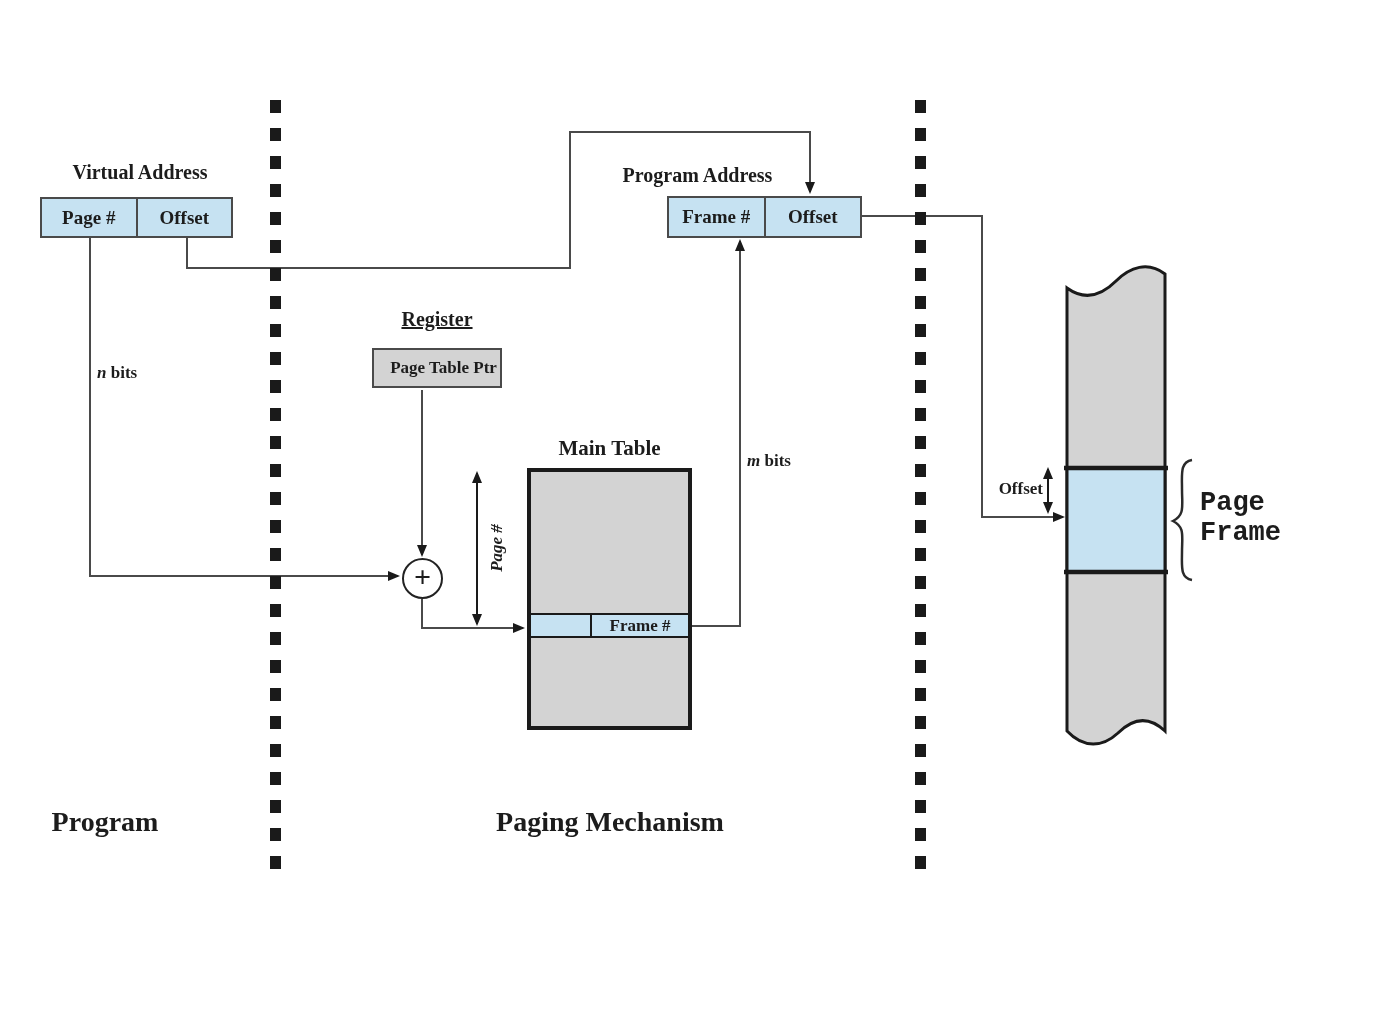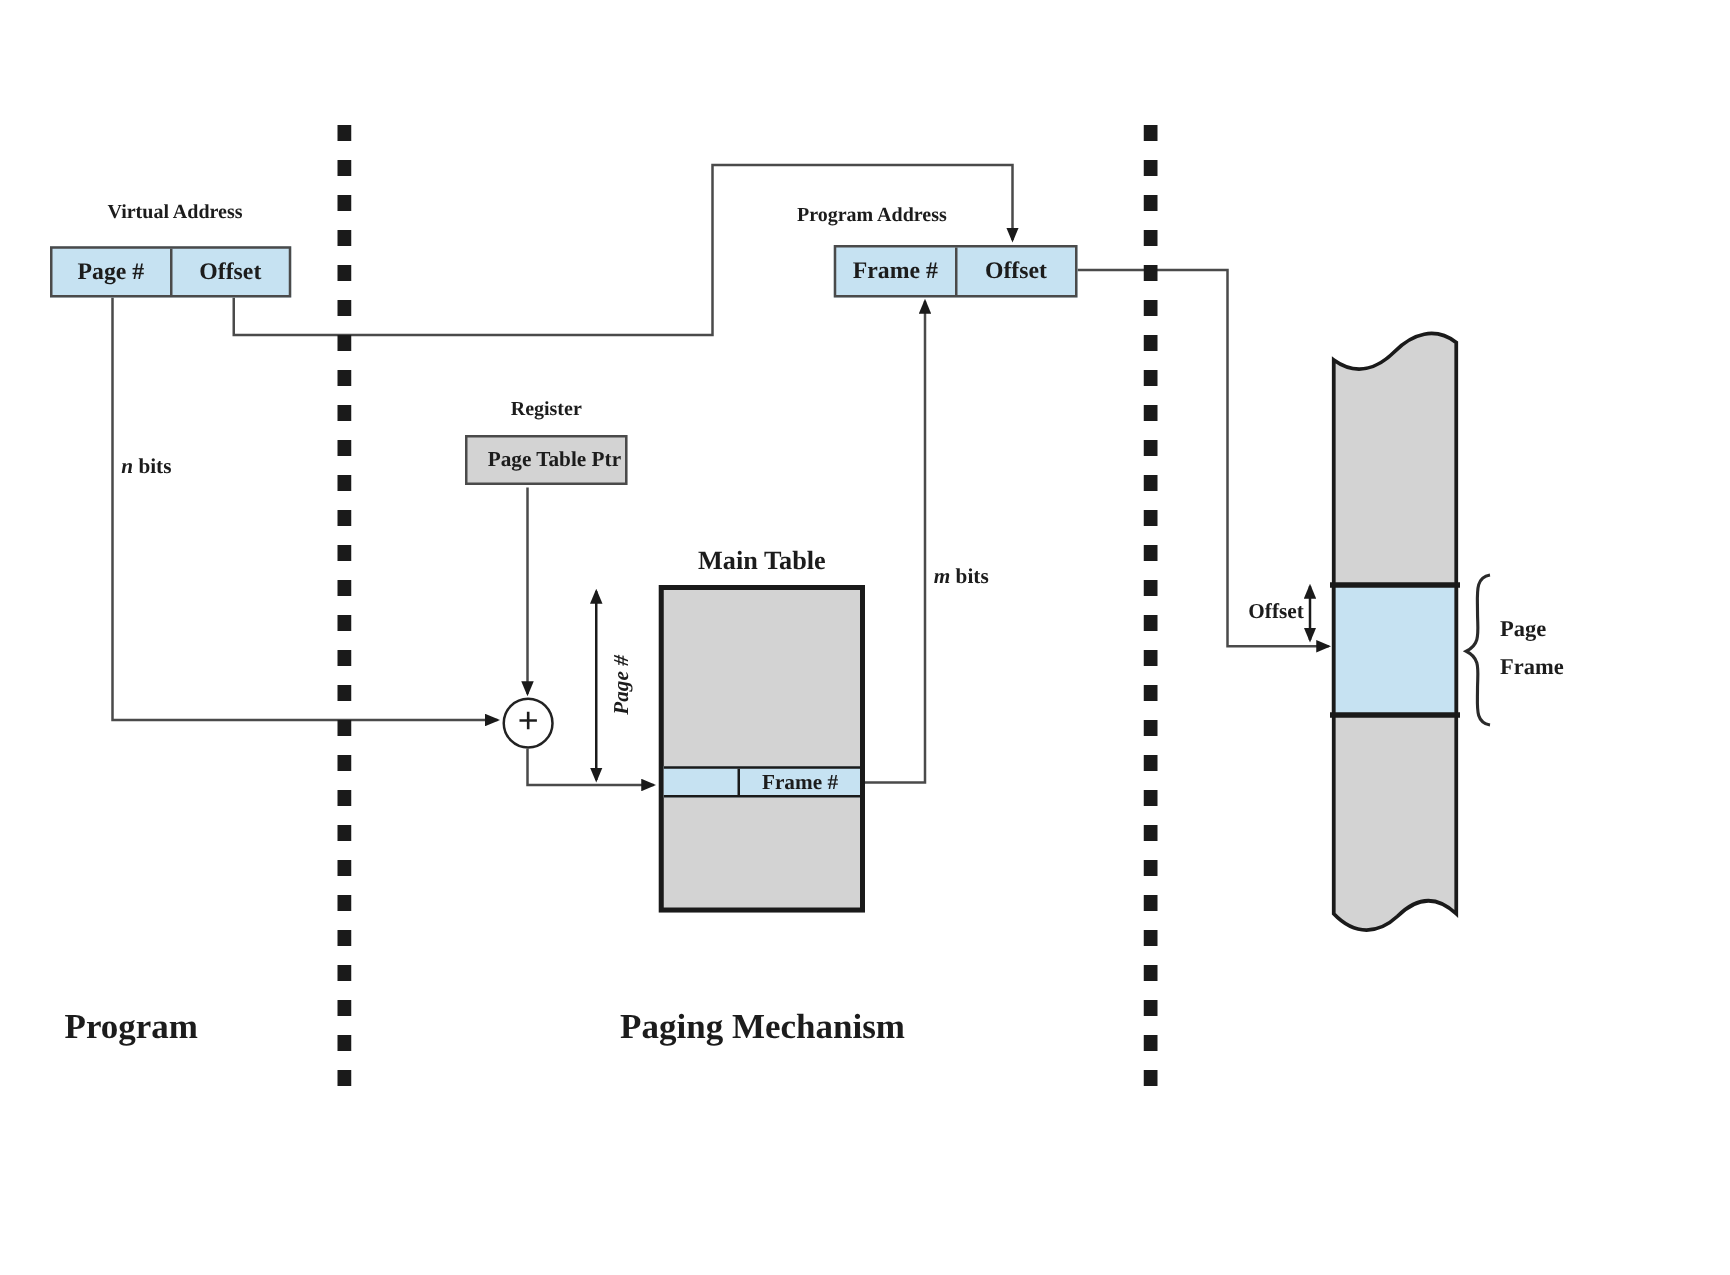--- a/index.html
+++ b/index.html
@@ -6,21 +6,21 @@
   .canvas{
     position:relative;width:1384px;height:1020px;background:#ffffff;
     font-family:"Liberation Serif","DejaVu Serif",serif;color:#1c1c1c;overflow:hidden;
   }
   .overlay{position:absolute;left:0;top:0;width:1384px;height:1020px;z-index:1;}
   .abs{position:absolute;z-index:2;}
   .dash{
     position:absolute;z-index:2;width:11px;
     background:repeating-linear-gradient(to bottom,var(--dark) 0px,var(--dark) 13px,transparent 13px,transparent 28px);
   }
-  .box-title{font-weight:bold;font-size:16px;text-align:center;white-space:nowrap;}
+  .box-title{font-weight:bold;font-size:20px;text-align:center;white-space:nowrap;}
   .addr-box{
     display:flex;box-sizing:border-box;background:var(--cell-blue);
     border:2px solid var(--line);
   }
   .addr-cell{
     flex:1;display:flex;align-items:center;justify-content:center;
     font-weight:bold;font-size:19px;white-space:nowrap;
   }
   .addr-cell + .addr-cell{border-left:2px solid var(--line);}
   .reg-box{
@@ -45,21 +45,21 @@
     background:#ffffff;border:2.5px solid #222222;
     display:flex;align-items:center;justify-content:center;
     font-weight:bold;font-size:30px;line-height:1;padding-bottom:3px;
   }
   .small-label{font-weight:bold;font-size:17px;white-space:nowrap;}
   .section-label{font-weight:bold;font-size:28px;text-align:center;white-space:nowrap;}
   .rotated{
     width:90px;text-align:center;transform:rotate(-90deg);transform-origin:center;
     font-weight:bold;font-style:italic;font-size:17px;white-space:nowrap;
   }
-  .brace-label{font-weight:bold;font-size:18px;line-height:30px;white-space:nowrap;}
+  .brace-label{font-weight:bold;font-size:27px;line-height:30px;white-space:nowrap;font-family:Liberation Mono, monospace;}
   .var-italic{font-style:italic;}
 </style>
 </head>
 <body>
 
 <div class="canvas">
 
   <svg class="overlay" viewBox="0 0 1384 1020" xmlns="http://www.w3.org/2000/svg">
     <defs>
       <marker id="arr" viewBox="0 0 12 10" markerWidth="12" markerHeight="10" refX="10" refY="5" orient="auto-start-reverse" markerUnits="userSpaceOnUse">
@@ -102,21 +102,21 @@
     <div class="addr-cell">Page #</div>
     <div class="addr-cell">Offset</div>
   </div>
 
   <div class="abs box-title" style="left:600px;top:164px;width:195px;">Program Address</div>
   <div class="abs addr-box" style="left:667px;top:196px;width:195px;height:42px;">
     <div class="addr-cell">Frame #</div>
     <div class="addr-cell">Offset</div>
   </div>
 
-  <div class="abs box-title" style="left:372px;top:319px;width:130px;">Register</div>
+  <div class="abs box-title" style="left:372px;top:308px;width:130px;text-decoration:underline;">Register</div>
   <div class="abs reg-box" style="left:372px;top:348px;width:130px;height:40px;">Page Table Ptr</div>
 
   <div class="abs small-label" style="left:97px;top:363px;"><span class="var-italic">n</span><span> bits</span></div>
 
   <div class="abs small-label" style="left:747px;top:451px;"><span class="var-italic">m</span><span> bits</span></div>
 
   <div class="abs box-title" style="left:527px;top:436px;width:165px;font-size:21px;">Main Table</div>
   <div class="abs pt-box" style="left:527px;top:468px;width:165px;height:262px;">
     <div class="pt-row" style="top:141px;height:25px;">
       <div class="pt-row-index"></div>

